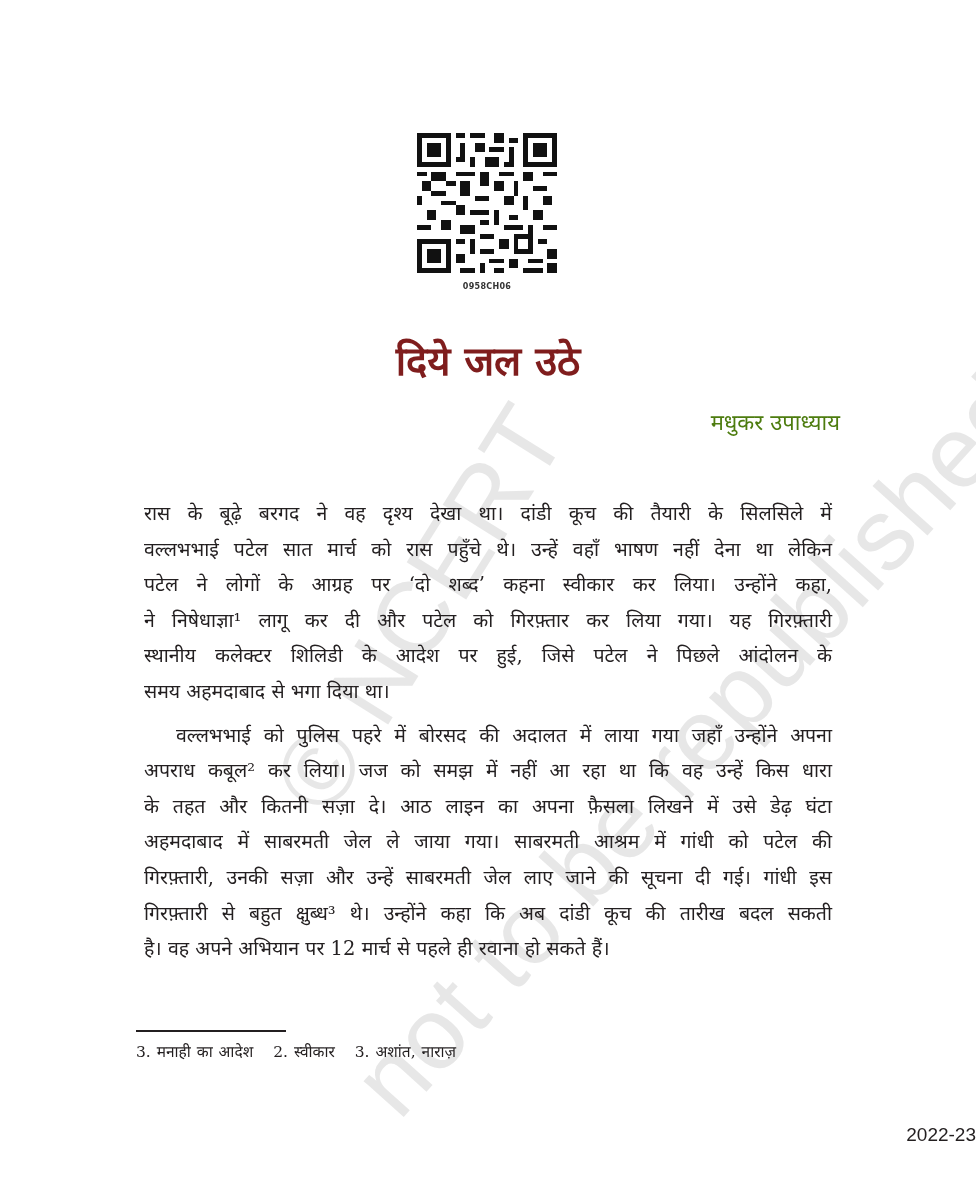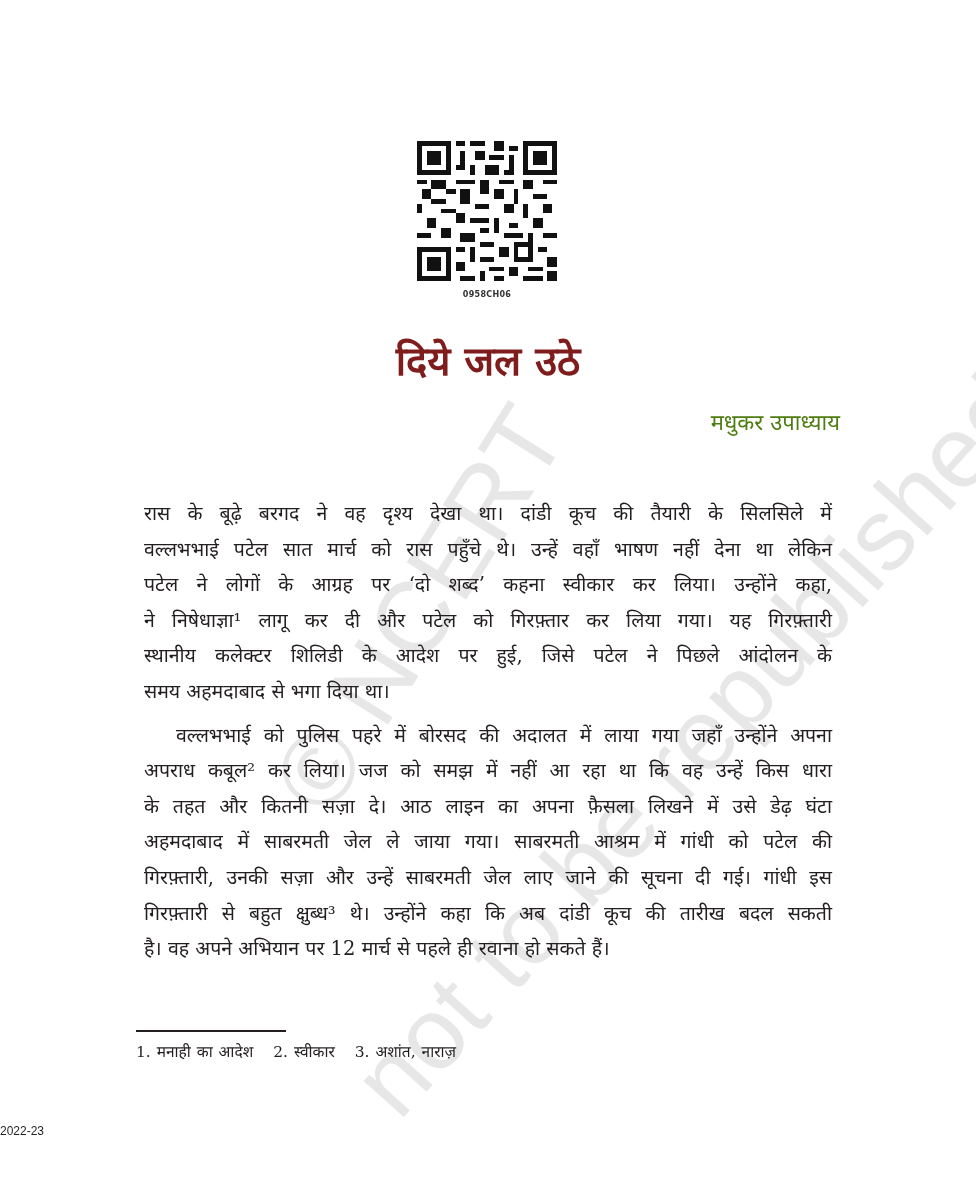--- a/index.html
+++ b/index.html
@@ -1,32 +1,32 @@
 <!DOCTYPE html>
 <html><head>
 <meta charset="utf-8">
 <style>
   html, body { margin:0; padding:0; background:#ffffff; }
   body { width:976px; height:1200px; position:relative; overflow:hidden;
          font-family:"DejaVu Serif", serif; color:#231f20; }
-  .qr-wrap { position:absolute; left:415px; top:141px; width:144px; text-align:center; }
+  .qr-wrap { position:absolute; left:415px; top:133px; width:144px; text-align:center; }
   .qr { width:140px; height:140px; display:block; margin:0 auto; }
   .qr-code { font-family:"DejaVu Sans", sans-serif; font-size:8px; font-weight:bold; color:#333; margin-top:9px; letter-spacing:0.3px; }
   .title { position:absolute; left:0; width:976px; top:332px; text-align:center;
            font-family:"DejaVu Sans", sans-serif; font-weight:bold; font-size:40px; color:#7f1d1d; }
   .author { position:absolute; right:136px; top:406px; font-size:22px; color:#4d7c0f; }
   .body-text { position:absolute; left:136px; top:488px; width:704px; font-size:19.5px; line-height:35.6px; text-align:justify; }
   .body-text p { margin:8px; }
   .line { display:block; text-align:justify; text-align-last:justify; white-space:nowrap; }
   .line.last { text-align-last:left; }
   .fn-rule { position:absolute; left:136px; top:1030px; width:150px; border-top:2px solid #231f20; }
   .footnotes { position:absolute; left:136px; top:1040px; font-size:15.5px; word-spacing:1px; }
   .footnotes span { margin-right:14px; }
-  .page-footer { position:absolute; left:0; width:976px; top:1124px; text-align:left;
-                 font-family:"Liberation Sans", sans-serif; font-size:12px; color:#231f20; }
+  .page-footer { position:absolute; left:0; width:976px; top:1124px; text-align:right;
+                 font-family:"Liberation Sans", sans-serif; font-size:19px; color:#231f20; }
   .watermark { position:absolute; left:0; top:0; width:976px; height:1200px; pointer-events:none; }
   .wm { position:absolute; font-family:"Liberation Sans", sans-serif; font-size:102px; color:rgba(170,170,170,0.28);
         transform-origin:left top; white-space:nowrap; }
 </style>
 </head>
 <body>
 
 <div class="watermark">
   <div class="wm" style="left:250px; top:770px; transform:rotate(-58deg);">© NCERT</div>
   <div class="wm" style="left:330px; top:1060px; transform:rotate(-48deg);">not to be republished</div>
@@ -134,18 +134,18 @@
     <span class="line">के तहत और कितनी सज़ा दे। आठ लाइन का अपना फ़ैसला लिखने में उसे डेढ़ घंटा</span>
     <span class="line">अहमदाबाद में साबरमती जेल ले जाया गया। साबरमती आश्रम में गांधी को पटेल की</span>
     <span class="line">गिरफ़्तारी, उनकी सज़ा और उन्हें साबरमती जेल लाए जाने की सूचना दी गई। गांधी इस</span>
     <span class="line">गिरफ़्तारी से बहुत क्षुब्ध³ थे। उन्होंने कहा कि अब दांडी कूच की तारीख बदल सकती</span>
     <span class="line last">है। वह अपने अभियान पर 12 मार्च से पहले ही रवाना हो सकते हैं।</span>
   </p>
 </div>
 
 <div class="fn-rule"></div>
 <div class="footnotes">
-  <span>1. मनाही का आदेश</span>
+  <span>3. मनाही का आदेश</span>
   <span>2. स्वीकार</span>
   <span>3. अशांत, नाराज़</span>
 </div>
 
 <div class="page-footer">2022-23</div>
 
 </body></html>

